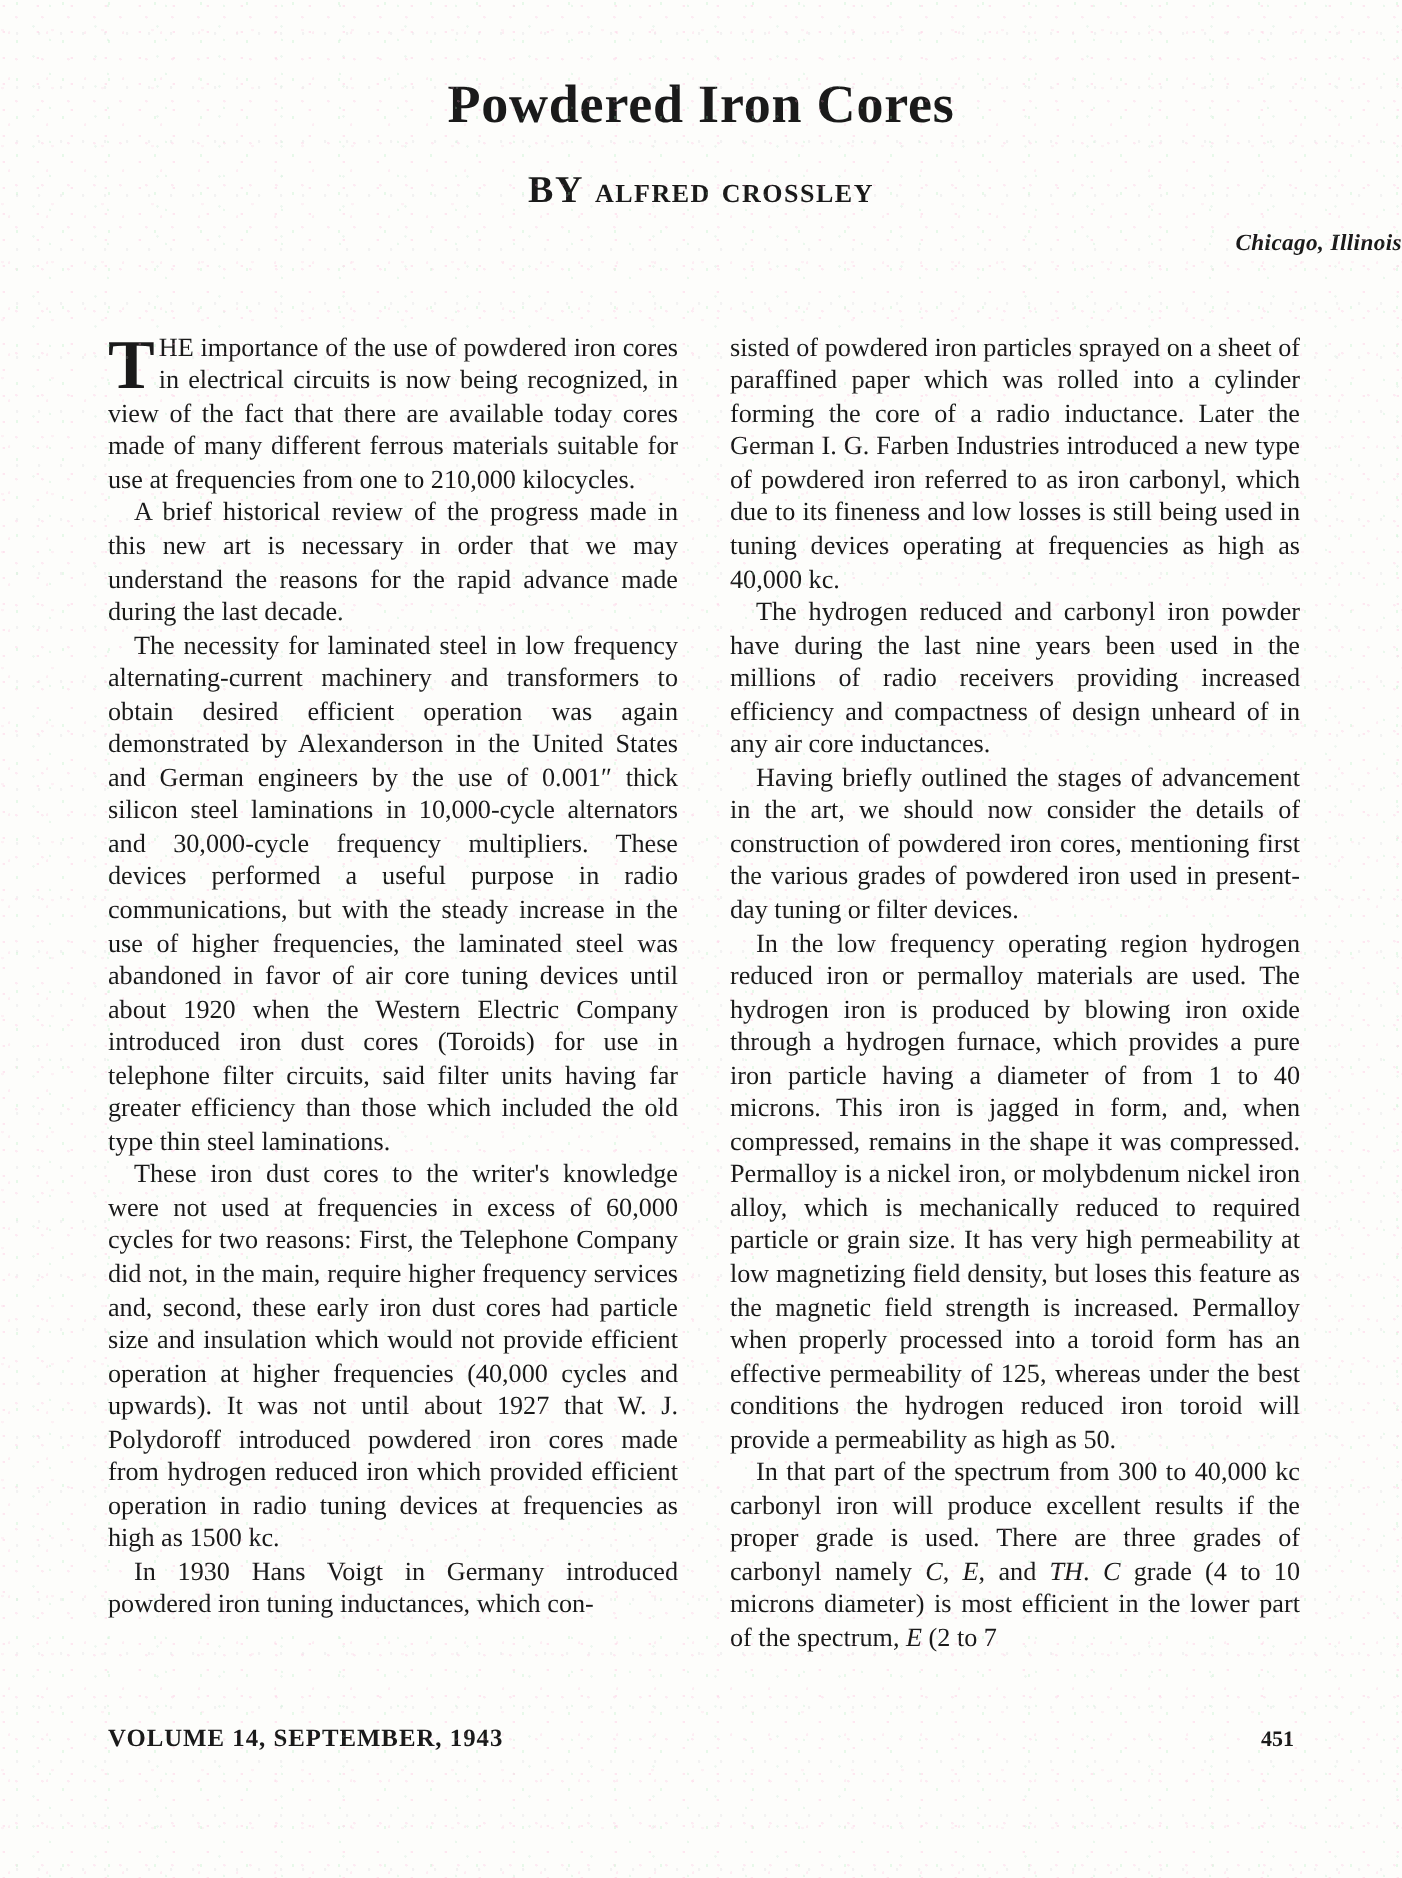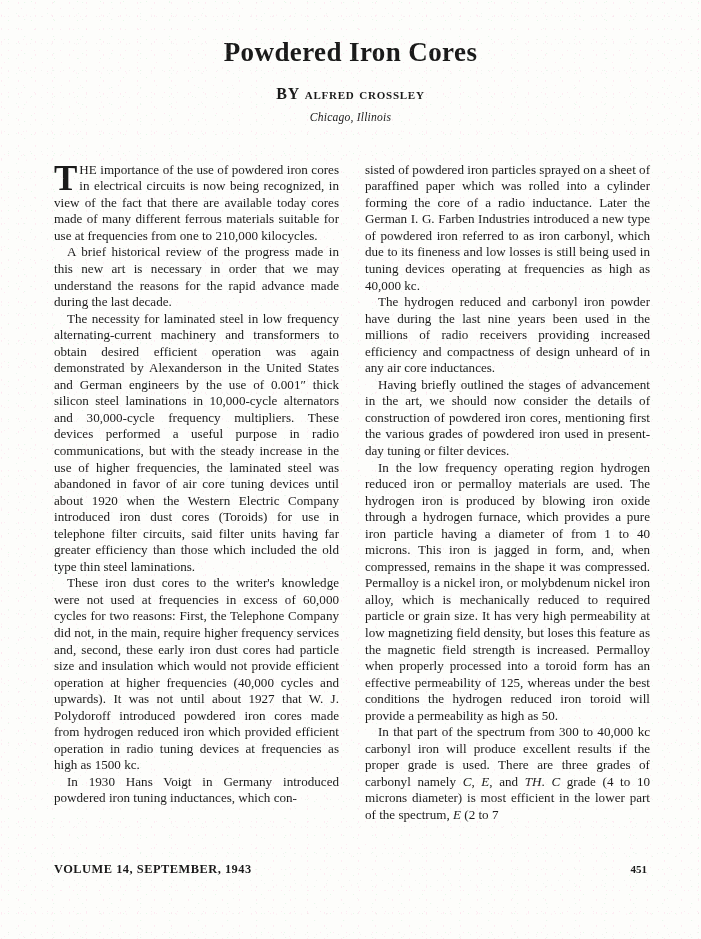--- a/index.html
+++ b/index.html
@@ -50,33 +50,34 @@
   }
   .article-title {
     font-weight: bold;
     font-size: 27px;
     letter-spacing: .4px;
     margin: 0;
     line-height: 1.1;
   }
   .byline {
     margin-top: 17px;
-    font-size: 16px;
+    font-size: 19px;
     font-weight: bold;
     letter-spacing: .75px;
     font-variant: small-caps;
     text-transform: lowercase;
   }
   .byline .cap { font-variant: normal; text-transform: uppercase; }
   .affiliation {
     margin-top: 8px;
     font-size: 11.6px;
-    font-weight: normal;
+    font-weight: bold;
     font-style: italic;
     letter-spacing: .2px;
+    text-align: right;
   }
 
   
   .columns {
     margin: 0 auto;
     padding: 0 54px;
     margin-top: 38px;
     display: flex;
     gap: 26px;
     box-sizing: border-box;

